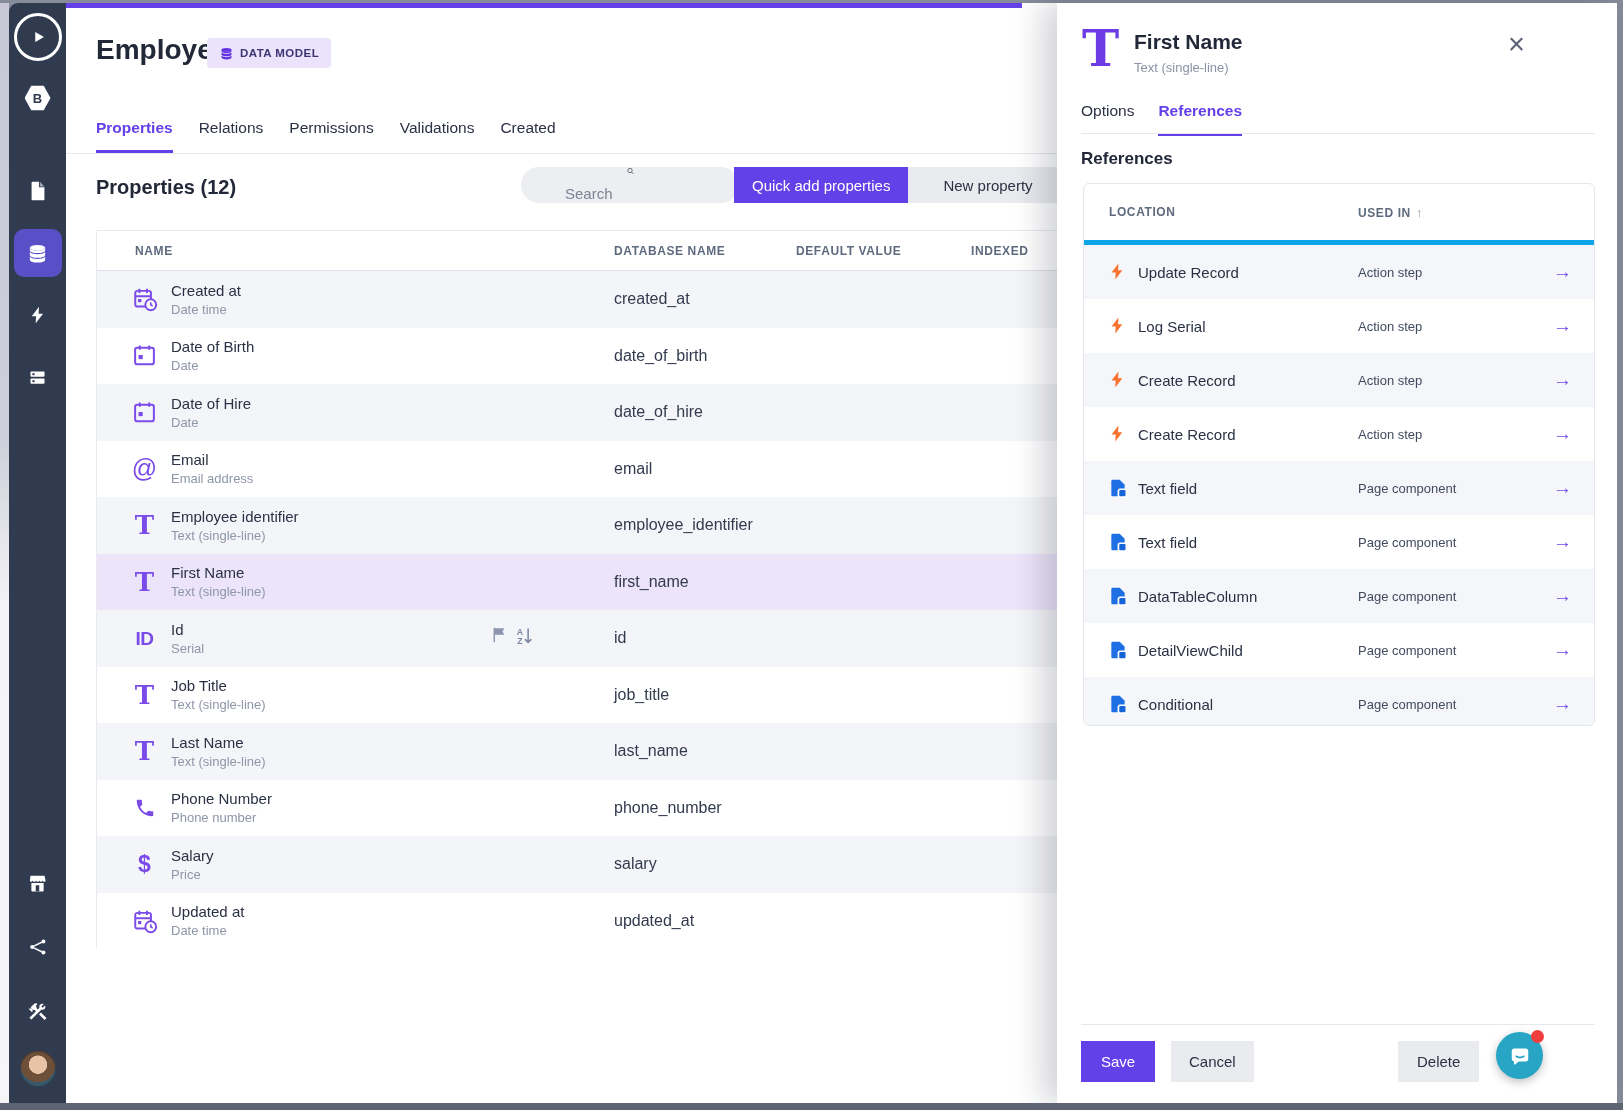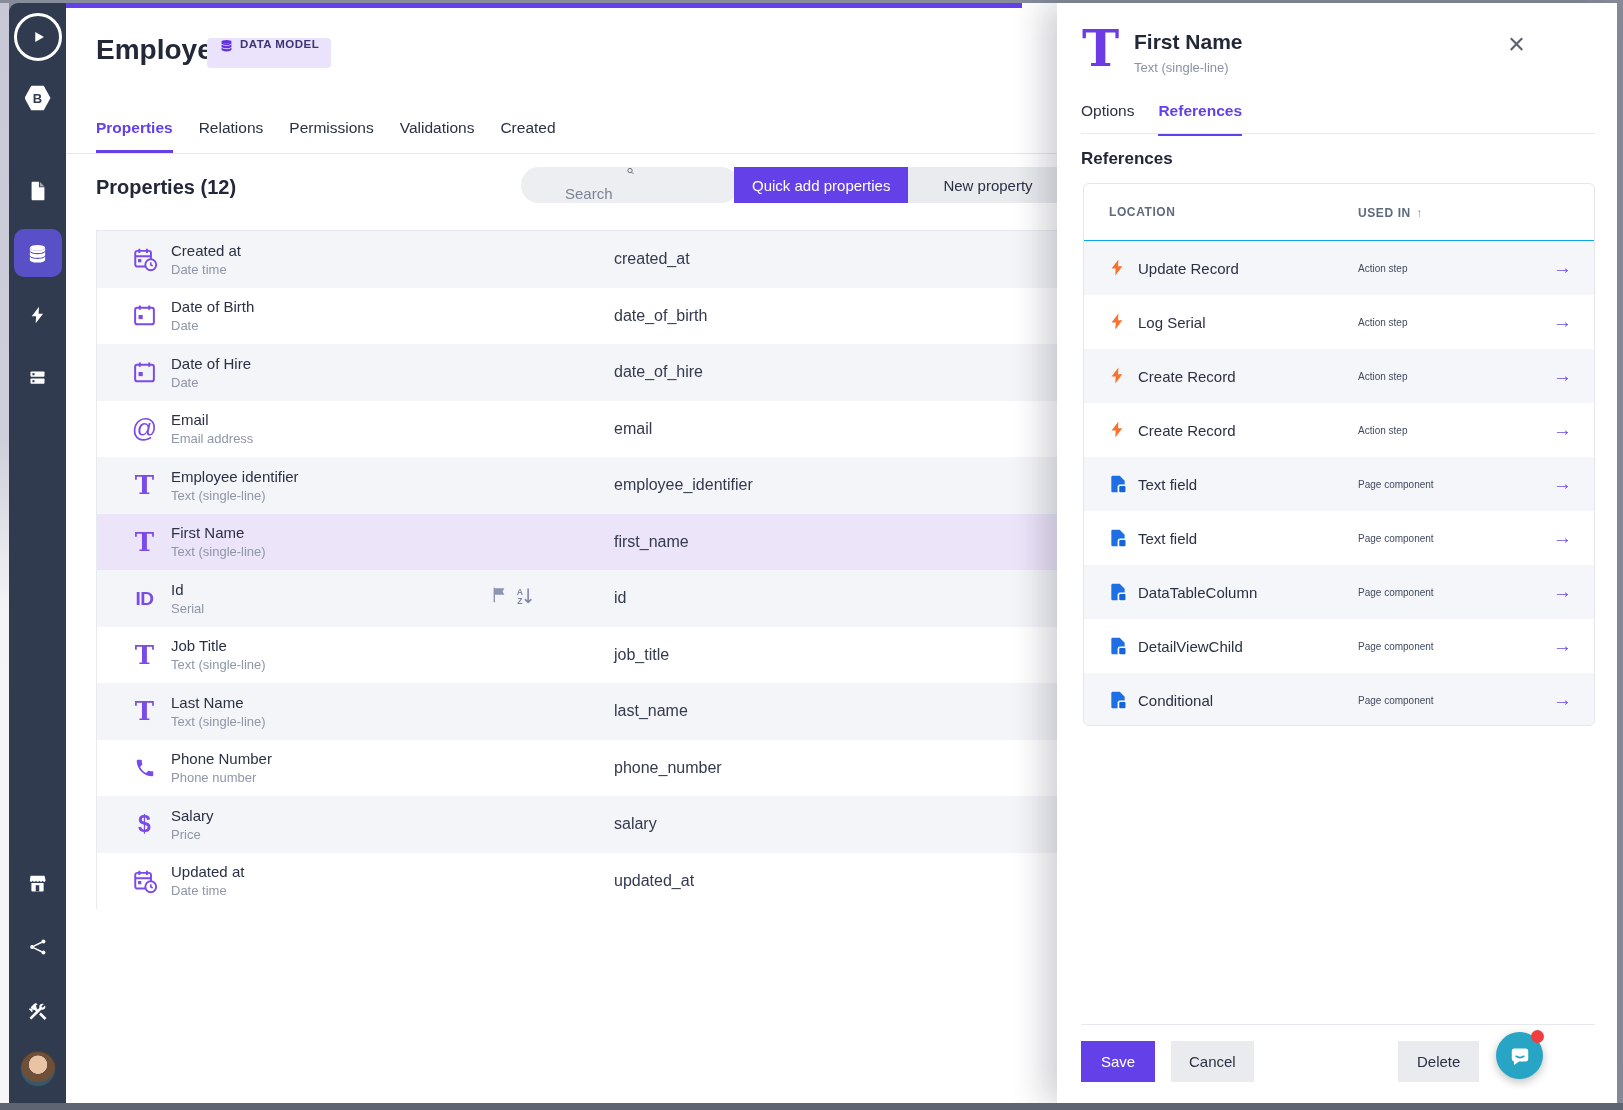--- a/index.html
+++ b/index.html
@@ -11,21 +11,21 @@
   .sb-ico{position:absolute;left:50%;transform:translate(-50%,-50%);width:48px;height:48px;display:flex;align-items:center;justify-content:center;color:#fff;}
   .sb-ico svg{display:block;}
   .playwrap{border:3px solid #fff;border-radius:50%;width:42px;height:42px;}
   .hex{width:26px;height:27px;background:#fff;clip-path:polygon(26% 5%,74% 5%,100% 50%,74% 95%,26% 95%,0 50%);display:flex;align-items:center;justify-content:center;color:#313b50;font-weight:800;font-size:13px;}
   .sb-active{background:#5950c7;border-radius:10px;}
   .avatar{width:36px;height:36px;border-radius:50%;background:radial-gradient(circle at 50% 38%,#e9c3a6 0 31%,#6e4f38 33% 60%,#39576b 62%);box-shadow:inset 0 0 0 1px rgba(0,0,0,.25);}
   
   .main{position:absolute;left:66px;top:3px;right:6px;bottom:7px;background:#fff;z-index:1;}
   .topbar{position:absolute;left:66px;top:3px;width:956px;height:5px;z-index:3;}
   .pagetitle{position:absolute;left:96px;top:34px;font-size:28px;font-weight:700;color:#232838;z-index:2;}
-  .badge{position:absolute;left:207px;top:38px;height:30px;background:#eae3fb;border-radius:4px;display:flex;align-items:flex-start;gap:6px;padding:0 12px;z-index:2;}
+  .badge{position:absolute;left:207px;top:38px;height:30px;background:#eae3fb;border-radius:4px;display:flex;align-items:center;gap:6px;padding:0 12px;z-index:2;}
   .badge .blab{font-size:11.5px;font-weight:700;letter-spacing:.04em;color:#3c3473;}
   .tabs{position:absolute;left:96px;top:119px;display:flex;gap:26px;z-index:2;}
   .tab{font-size:15.5px;color:#2b3144;padding-bottom:13px;border-bottom:3px solid transparent;cursor:pointer;}
   .tab.active{color:#6340e8;font-weight:600;border-bottom-color:#6340e8;}
   .tabline{position:absolute;left:66px;top:153px;right:6px;height:1px;background:#e6e8ed;z-index:1;}
   .propshead{position:absolute;left:96px;top:176px;font-size:20px;font-weight:700;color:#232838;z-index:2;}
   .search{position:absolute;left:521px;top:167px;width:190px;height:36px;background:#eceef1;border-radius:18px;display:flex;align-items:center;padding:0 14px;gap:9px;z-index:2;flex-direction:column;}
   .search input{border:none;background:transparent;outline:none;font-size:15px;color:#2b3144;width:130px;font-family:"Liberation Sans",sans-serif;}
   .search input::placeholder{color:#7b8494;}
   .btn{height:36px;border:none;border-radius:0;font-size:15px;font-family:"Liberation Sans",sans-serif;cursor:pointer;display:flex;align-items:center;justify-content:center;}
@@ -50,28 +50,28 @@
   
   .panel{position:absolute;left:1057px;top:3px;right:6px;bottom:7px;background:#fff;z-index:5;box-shadow:-14px 0 30px rgba(25,28,50,.20);}
   .bigT{position:absolute;left:1082px;top:24px;font-family:"DejaVu Serif",serif;font-weight:700;font-size:50px;line-height:1;color:#6c3be3;z-index:6;}
   .ptitle{position:absolute;left:1134px;top:30px;font-size:21px;font-weight:700;color:#232838;z-index:6;}
   .psub{position:absolute;left:1134px;top:60px;font-size:13px;color:#8a93a5;z-index:6;}
   .pclose{position:absolute;left:1508px;top:30px;font-size:29px;color:#596174;cursor:pointer;z-index:6;line-height:1;}
   .ptabs{position:absolute;left:1081px;top:102px;display:flex;gap:24px;z-index:6;}
   .ptabline{position:absolute;left:1081px;top:133px;width:514px;height:1px;background:#e6e8ed;z-index:6;}
   .refhead{position:absolute;left:1081px;top:149px;font-size:17px;font-weight:700;color:#232838;z-index:6;}
   .refcard{position:absolute;left:1083px;top:183px;width:512px;height:543px;border:1px solid #e3e6ec;border-radius:6px;overflow:hidden;box-sizing:border-box;z-index:6;background:#fff;}
-  .rhead{position:relative;height:56px;border-bottom:1px solid #0ea5e9;}
+  .rhead{position:relative;height:56px;border-bottom:5px solid #0ea5e9;}
   .rcol{position:absolute;top:50%;transform:translateY(-50%);font-size:12px;font-weight:700;letter-spacing:.05em;color:#5e6a7d;}
   .rsort{font-size:13px;color:#8a93a5;font-weight:400;margin-left:5px;}
   .rrow{position:relative;height:54px;cursor:pointer;}
   .rrow.alt{background:#f5f6f9;}
   .ricon{position:absolute;left:24px;top:50%;transform:translateY(-50%);width:20px;height:20px;}
   .rloc{position:absolute;left:54px;top:50%;transform:translateY(-50%);font-size:15px;color:#2b3144;}
-  .ruse{position:absolute;left:274px;top:50%;transform:translateY(-50%);font-size:10px;color:#414a5f;}
+  .ruse{position:absolute;left:274px;top:50%;transform:translateY(-50%);font-size:13px;color:#414a5f;}
   .rarrow{position:absolute;right:22px;top:50%;transform:translateY(-50%);font-size:19px;font-weight:700;color:#6d46e8;cursor:pointer;}
   .footline{position:absolute;left:1081px;top:1024px;width:514px;height:1px;background:#e6e8ed;z-index:6;}
   .savebtn{position:absolute;left:1081px;top:1041px;height:41px;padding:0 20px;z-index:6;}
   .cancelbtn{position:absolute;left:1171px;top:1041px;height:41px;padding:0 18px;z-index:6;}
   .deletebtn{position:absolute;left:1398px;top:1041px;height:41px;padding:0 19px;z-index:6;}
   .intercom{position:absolute;left:1496px;top:1032px;width:47px;height:47px;border-radius:50%;background:#28a4c5;z-index:8;display:flex;align-items:center;justify-content:center;box-shadow:0 3px 10px rgba(0,0,0,.25);cursor:pointer;}
   .intercom .dot{position:absolute;right:-1px;top:-2px;width:13px;height:13px;border-radius:50%;background:#f13d3d;}
 </style>
 </head>
 <body>
@@ -169,20 +169,26 @@
     <svg width="17" height="17" viewBox="0 0 24 24" fill="none" stroke="#3f4757" stroke-width="2.2">
         <circle cx="10.5" cy="10.5" r="6.5"></circle>
         <path d="M15.5 15.5L21 21"></path>
       </svg>
     <input type="text" placeholder="Search" style="">
   </div>
   <button class="btn btn-purple quickadd">Quick add properties</button>
   <button class="btn btn-gray newprop">New property</button>
 
   <div class="ptable">
+    <div class="pthead">
+      <span class="pcol" style="left:38px">NAME</span>
+      <span class="pcol" style="left:517px">DATABASE NAME</span>
+      <span class="pcol" style="left:699px">DEFAULT VALUE</span>
+      <span class="pcol" style="left:874px">INDEXED</span>
+    </div>
     <div id="prop-rows">
         <div class="prow alt">
           <span class="picon">
             <svg width="26" height="26" viewBox="0 0 24 24">
               <g fill="none" stroke="currentColor" stroke-width="1.8">
                 <rect x="3" y="4.5" width="14.5" height="14.5" rx="2"></rect>
                 <path d="M6.8 2.5v4M13.8 2.5v4M3 9.5h14.5"></path>
               </g>
               <rect x="5.6" y="12" width="3" height="3" fill="currentColor"></rect>
               <circle cx="17.3" cy="17.3" r="5" fill="#fff" stroke="currentColor" stroke-width="1.8"></circle>

